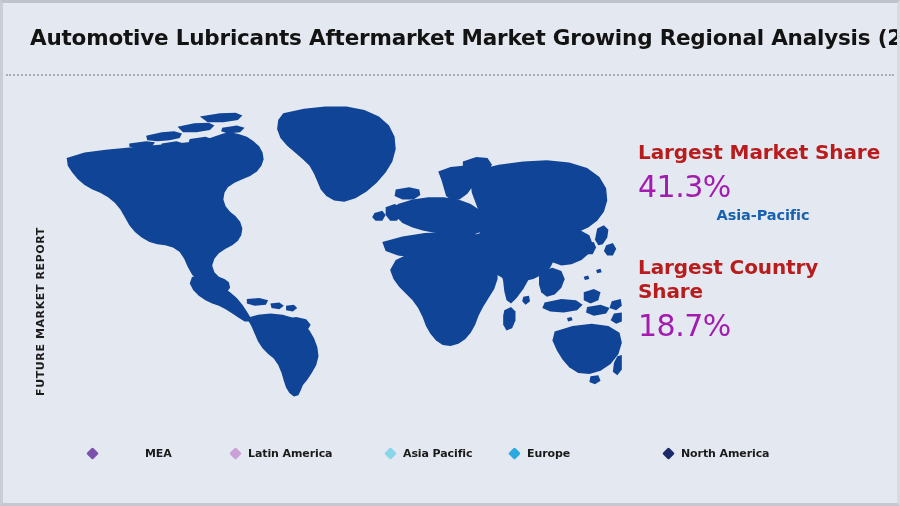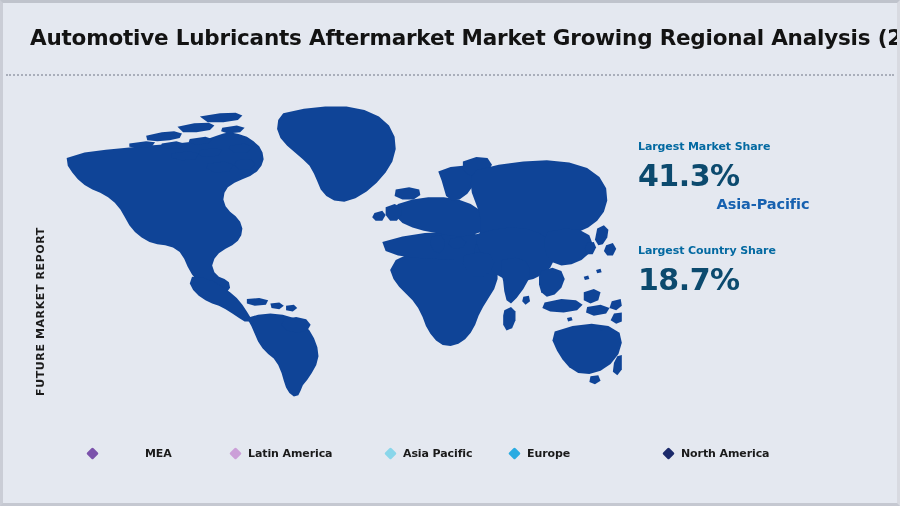--- a/index.html
+++ b/index.html
@@ -88,30 +88,30 @@
 
   
   #stats-panel {
     position: absolute;
     left: 638px;
     top: 140px;
     width: 250px;
   }
   .stat-block { margin-bottom: 32px; }
   .stat-heading {
-    font-size: 11px;
-    font-weight: bold;
-    color: #0369a1;
+    font-size: 20px;
+    font-weight: bold;
+    color: #b91c1c;
     margin-bottom: 7px;
     letter-spacing: -0.1px;
   }
   .stat-value {
     font-size: 30px;
-    font-weight: bold;
-    color: #0c4a6e;
+    font-weight: normal;
+    color: #a21caf;
     line-height: 1.05;
     letter-spacing: -0.5px;
   }
   .stat-sub {
     font-size: 14.5px;
     font-weight: bold;
     color: #1761b0;
     margin-top: 4px;
     letter-spacing: -0.1px;
   }

